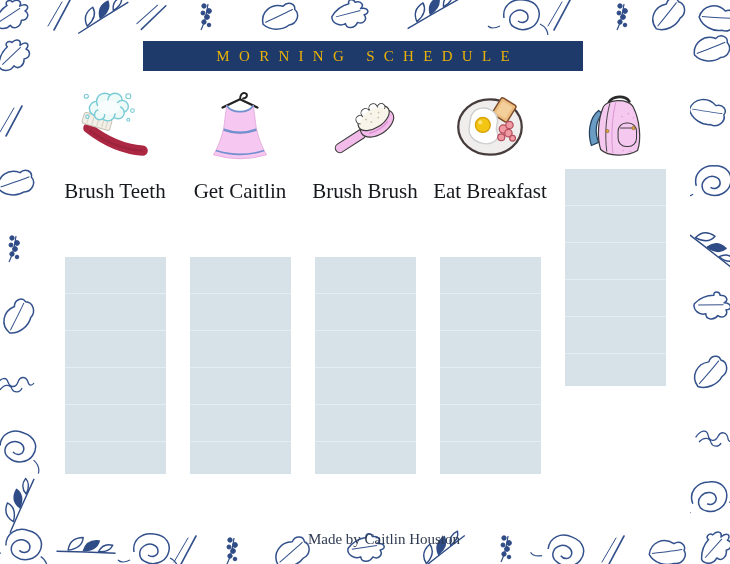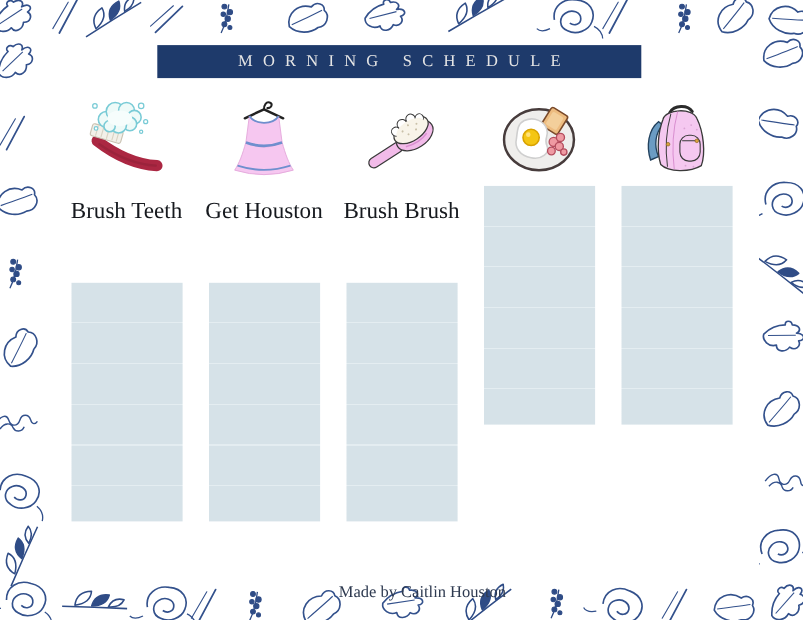--- a/index.html
+++ b/index.html
@@ -11,21 +11,21 @@
   
   .border-pattern{position:absolute;left:0;top:0;width:730px;height:564px;z-index:0;}
   
   .content-card{
     position:absolute;left:40px;top:35px;width:650px;height:495px;
     background:#ffffff;z-index:1;
   }
   
   .banner{
     position:absolute;left:103px;top:6px;width:440px;height:30px;
-    background:#1e3a6b;color:#e5e5e5;
+    background:#1e3a6b;color:#eab308;
     display:flex;align-items:center;justify-content:center;
   }
   .banner-text{
     font-size:15px;letter-spacing:0.62em;text-indent:0.62em;
     font-weight:400;white-space:nowrap;
   }
   
   .columns{
     position:absolute;left:0;top:50px;width:650px;
     display:flex;justify-content:center;gap:24px;
@@ -185,21 +185,21 @@
         <svg width="82" height="82" viewBox="0 0 80 80">
           <path d="M40 13 C40 9 42 6 45 7 C48 8 47 12 43 12" stroke="#222222" stroke-width="1.8" fill="none" stroke-linecap="round"></path>
           <path d="M40 13 L23 21 M40 13 L57 21" stroke="#222222" stroke-width="2.2" stroke-linecap="round"></path>
           <path d="M27 19 C32 27 48 27 53 19 L56 42 C45 48 35 48 24 42 Z" fill="#f6c7f0" stroke="#e3a7da" stroke-width="0.8"></path>
           <path d="M27 19 C32 27 48 27 53 19" stroke="#6f8fce" stroke-width="1.6" fill="none"></path>
           <path d="M24 42 C21 53 18 61 14 67 Q40 75 66 67 C62 61 59 53 56 42 C45 48 35 48 24 42 Z" fill="#f6c7f0" stroke="#e3a7da" stroke-width="0.8"></path>
           <path d="M24 42.5 Q40 48.5 56 42.5" stroke="#6f8fce" stroke-width="2.4" fill="none"></path>
           <path d="M16.5 63 Q40 70.5 63.5 63" stroke="#6f8fce" stroke-width="1.6" fill="none"></path>
         </svg>
       </div>
-      <div class="task-label">Get Houston</div>
+      <div class="task-label">Get Caitlin</div>
       <div class="slot"></div>
     </div>
 
     <div class="col">
       <div class="icon-box">
         <svg width="82" height="82" viewBox="0 0 80 80">
           <g transform="rotate(-33 40 44)">
             <rect x="6" y="40" width="34" height="9" rx="4.5" fill="#f2bbe9" stroke="#3a3a3a" stroke-width="1.1"></rect>
             <ellipse cx="54" cy="44" rx="18" ry="11" fill="#f2bbe9" stroke="#3a3a3a" stroke-width="1.1"></ellipse>
             <ellipse cx="54" cy="38" rx="17" ry="9.5" fill="#f8f4e9" stroke="#3a3a3a" stroke-width="1.1"></ellipse>
@@ -238,20 +238,21 @@
           <circle cx="30.5" cy="35.5" r="2" fill="#ffe27a"></circle>
           <g fill="#ef9aa2" stroke="#b44d5e" stroke-width="1.2">
             <circle cx="53" cy="42" r="4"></circle>
               <circle cx="59" cy="38" r="3.6"></circle>
             <circle cx="58" cy="46" r="3.6"></circle>
               <circle cx="51" cy="50" r="3.4"></circle>
               <circle cx="62" cy="51" r="2.8"></circle>
           </g>
         </svg>
       </div>
+      <div class="task-label">Eat Breakfast</div>
       <div class="slot"></div>
     </div>
 
     <div class="col">
       <div class="icon-box">
         <svg width="82" height="82" viewBox="0 0 80 80">
           <path d="M24 24 C15 31 13 46 17 58 L24 55 C20 45 21 34 28 27 Z" fill="#6b9cc3" stroke="#23425e" stroke-width="1.2"></path>
           <path d="M34 16 C38 9 50 9 54 15" stroke="#2b2b2b" stroke-width="2.6" fill="none" stroke-linecap="round"></path>
           <path d="M28 22 C30 13 54 11 58 21 C64 33 66 52 62 63 C52 69 33 69 26 62 C22 49 24 32 28 22 Z" fill="#f5c8f0" stroke="#3a3a3a" stroke-width="1.2"></path>
           <path d="M35 17 C31 31 30 49 32 64" stroke="#3a3a3a" stroke-width="0.9" fill="none"></path>

